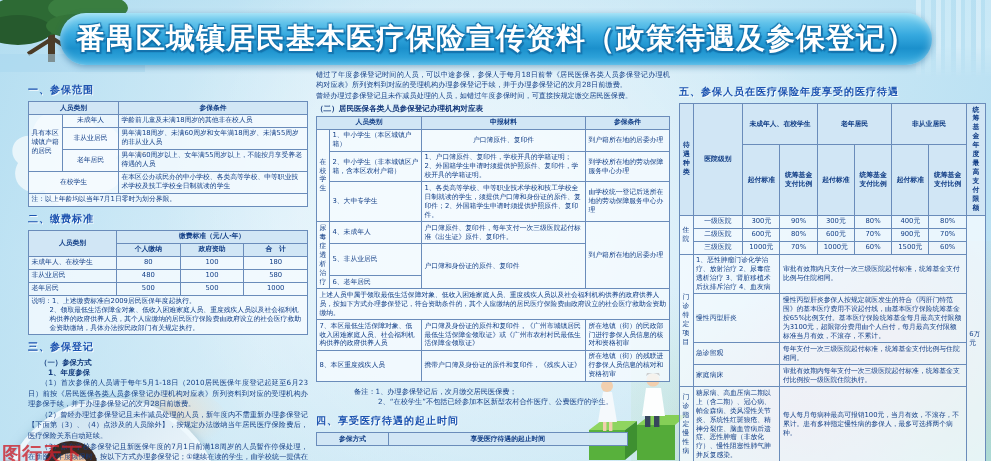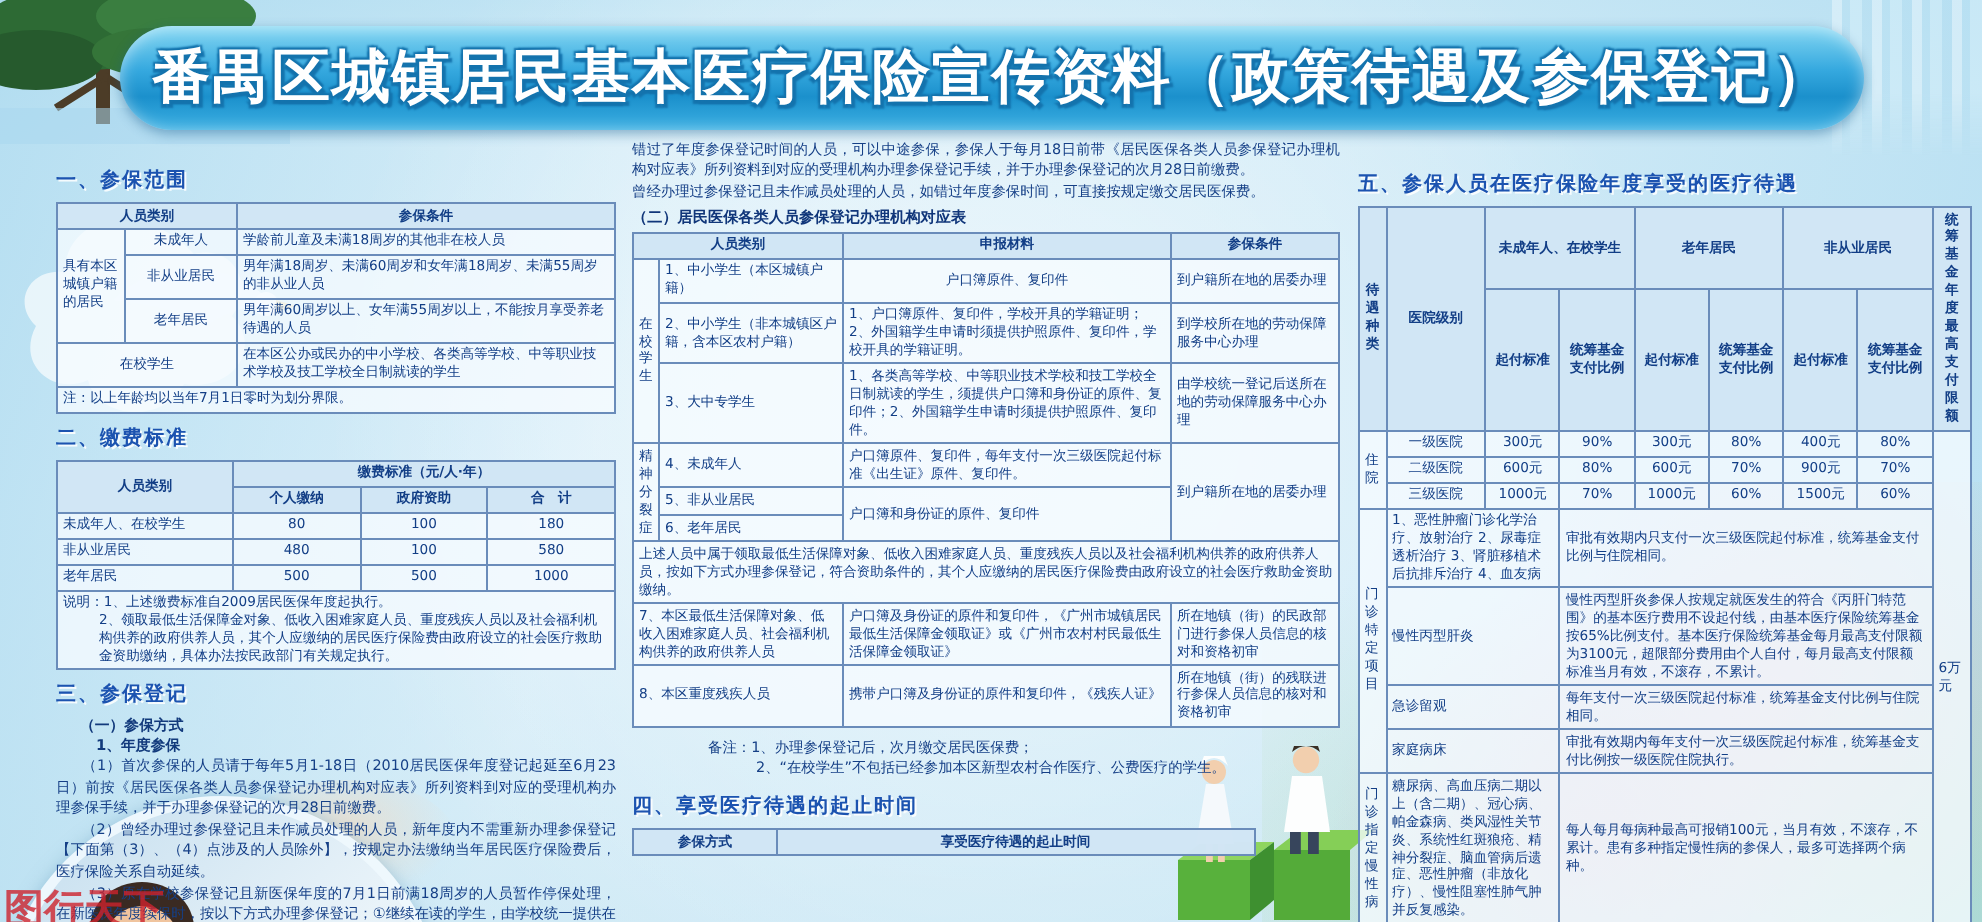--- a/index.html
+++ b/index.html
@@ -225,21 +225,21 @@
         <td>2、中小学生（非本城镇区户籍，含本区农村户籍）</td>
         <td>1、户口簿原件、复印件，学校开具的学籍证明；2、外国籍学生申请时须提供护照原件、复印件，学校开具的学籍证明。</td>
         <td>到学校所在地的劳动保障服务中心办理</td>
       </tr>
       <tr>
         <td>3、大中专学生</td>
         <td>1、各类高等学校、中等职业技术学校和技工学校全日制就读的学生，须提供户口簿和身份证的原件、复印件；2、外国籍学生申请时须提供护照原件、复印件。</td>
         <td>由学校统一登记后送所在地的劳动保障服务中心办理</td>
       </tr>
       <tr>
-        <td rowspan="3" class="vert">精神分裂症</td>
+        <td rowspan="3" class="vert">尿毒症透析治疗</td>
         <td>4、未成年人</td>
         <td>户口簿原件、复印件，每年支付一次三级医院起付标准《出生证》原件、复印件。</td>
         <td rowspan="3">到户籍所在地的居委办理</td>
       </tr>
       <tr>
         <td>5、非从业居民</td>
         <td rowspan="2">户口簿和身份证的原件、复印件</td>
       </tr>
       <tr>
         <td>6、老年居民</td>

